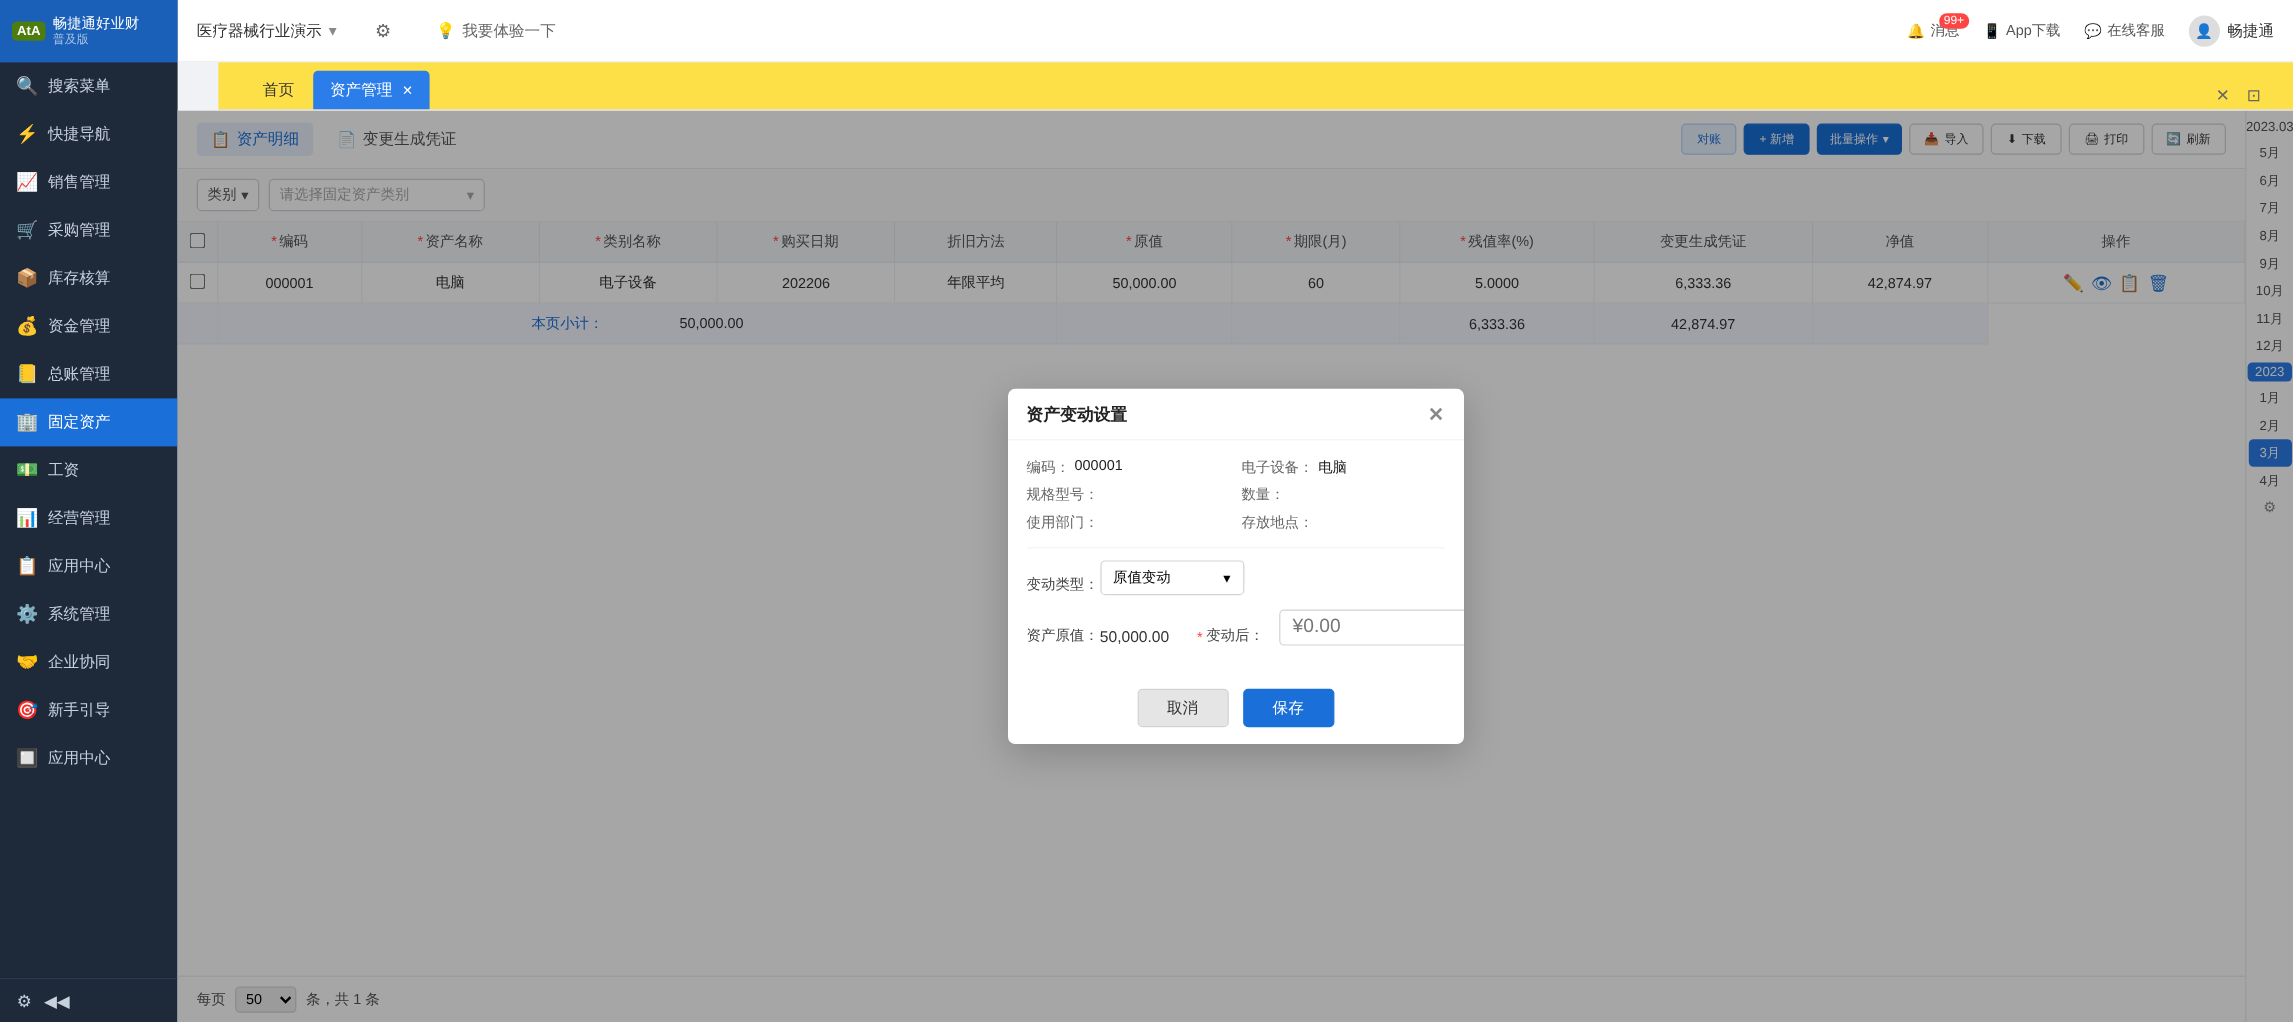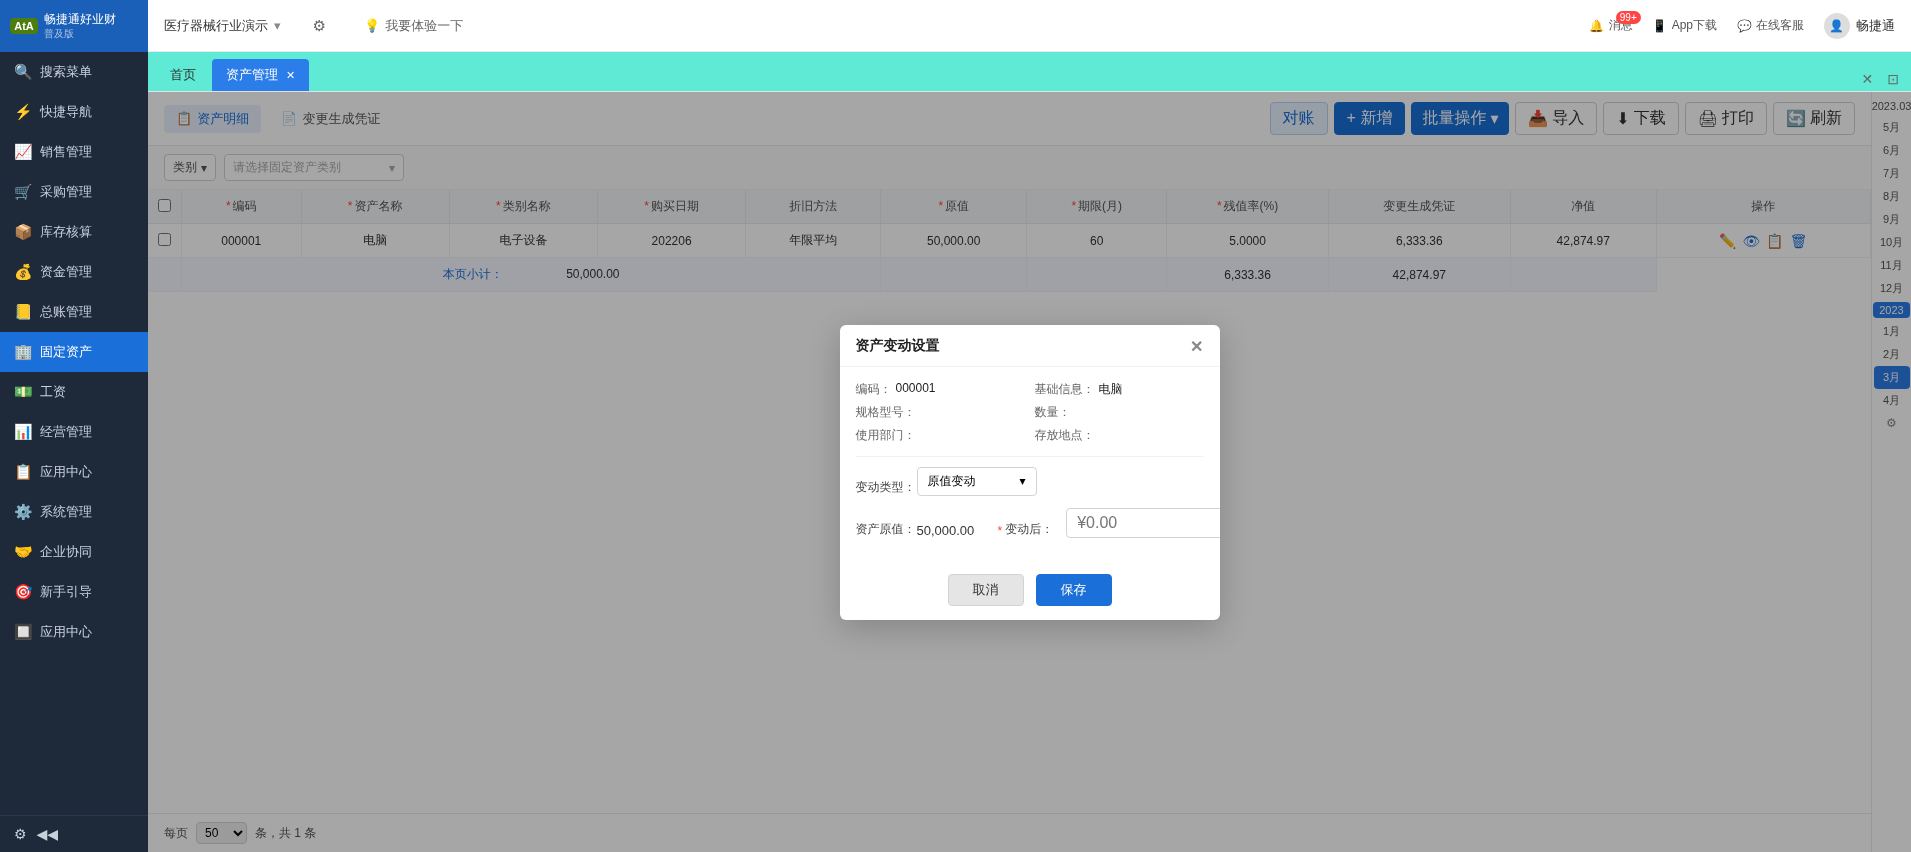--- a/index.html
+++ b/index.html
@@ -104,26 +104,27 @@
       color: #333; font-size: 13px; cursor: pointer;
     }
     .topbar-user .avatar {
       width: 26px; height: 26px; border-radius: 50%;
       background: #ddd; display: flex; align-items: center; justify-content: center;
       font-size: 12px; color: #666;
     }
 
     
     .tabbar {
-      background: #5eead4;
+      background: #fde047;
       height: 40px;
       display: flex;
       align-items: flex-end;
-      padding: 0 8px;
+      padding: 0 23px;
       border-bottom: 1px solid #e0e2e8;
+      margin-left: 34px;
     }
     .tab {
       height: 32px; padding: 0 14px;
       display: flex; align-items: center; gap: 6px;
       border-radius: 4px 4px 0 0;
       cursor: pointer; font-size: 13px; color: #555;
       background: #e8eaee;
       margin-right: 2px;
     }
     .tab.active {
@@ -165,21 +166,21 @@
       padding: 5px 12px; border-radius: 4px;
       font-size: 13px; cursor: pointer; color: #555;
     }
     .toolbar-tab.active {
       background: #e8f0fe; color: #1a6fd8; border-radius: 4px;
     }
     .toolbar-tab .icon { color: #1a6fd8; }
     .toolbar-right { margin-left: auto; display: flex; align-items: center; gap: 6px; }
     .btn {
       padding: 5px 12px; border-radius: 4px; border: 1px solid #d0d3d8;
-      background: white; color: #333; font-size: 16px; cursor: pointer;
+      background: white; color: #333; font-size: 10px; cursor: pointer;
       display: flex; align-items: center; gap: 4px;
     }
     .btn-primary { background: #1a6fd8; color: white; border-color: #1a6fd8; }
     .btn-info { background: #e8f3ff; color: #1a6fd8; border-color: #b8d4f8; }
     .btn-batch { background: #1a6fd8; color: white; border-color: #1a6fd8; padding: 5px 10px; }
 
     
     .filter-row {
       display: flex; align-items: center;
       padding: 8px 16px; gap: 8px;
@@ -611,21 +612,21 @@
           <span>资产变动设置</span>
           <span class="dialog-close">✕</span>
         </div>
         <div class="dialog-body">
           <div class="dialog-info-grid">
             <div class="info-item">
               <span class="info-label">编码：</span>
               <span class="info-value">000001</span>
             </div>
             <div class="info-item">
-              <span class="info-label">基础信息：</span>
+              <span class="info-label">电子设备：</span>
               <span class="info-value">电脑</span>
             </div>
             <div class="info-item">
               <span class="info-label">规格型号：</span>
               <span class="info-value"></span>
             </div>
             <div class="info-item">
               <span class="info-label">数量：</span>
               <span class="info-value"></span>
             </div>

